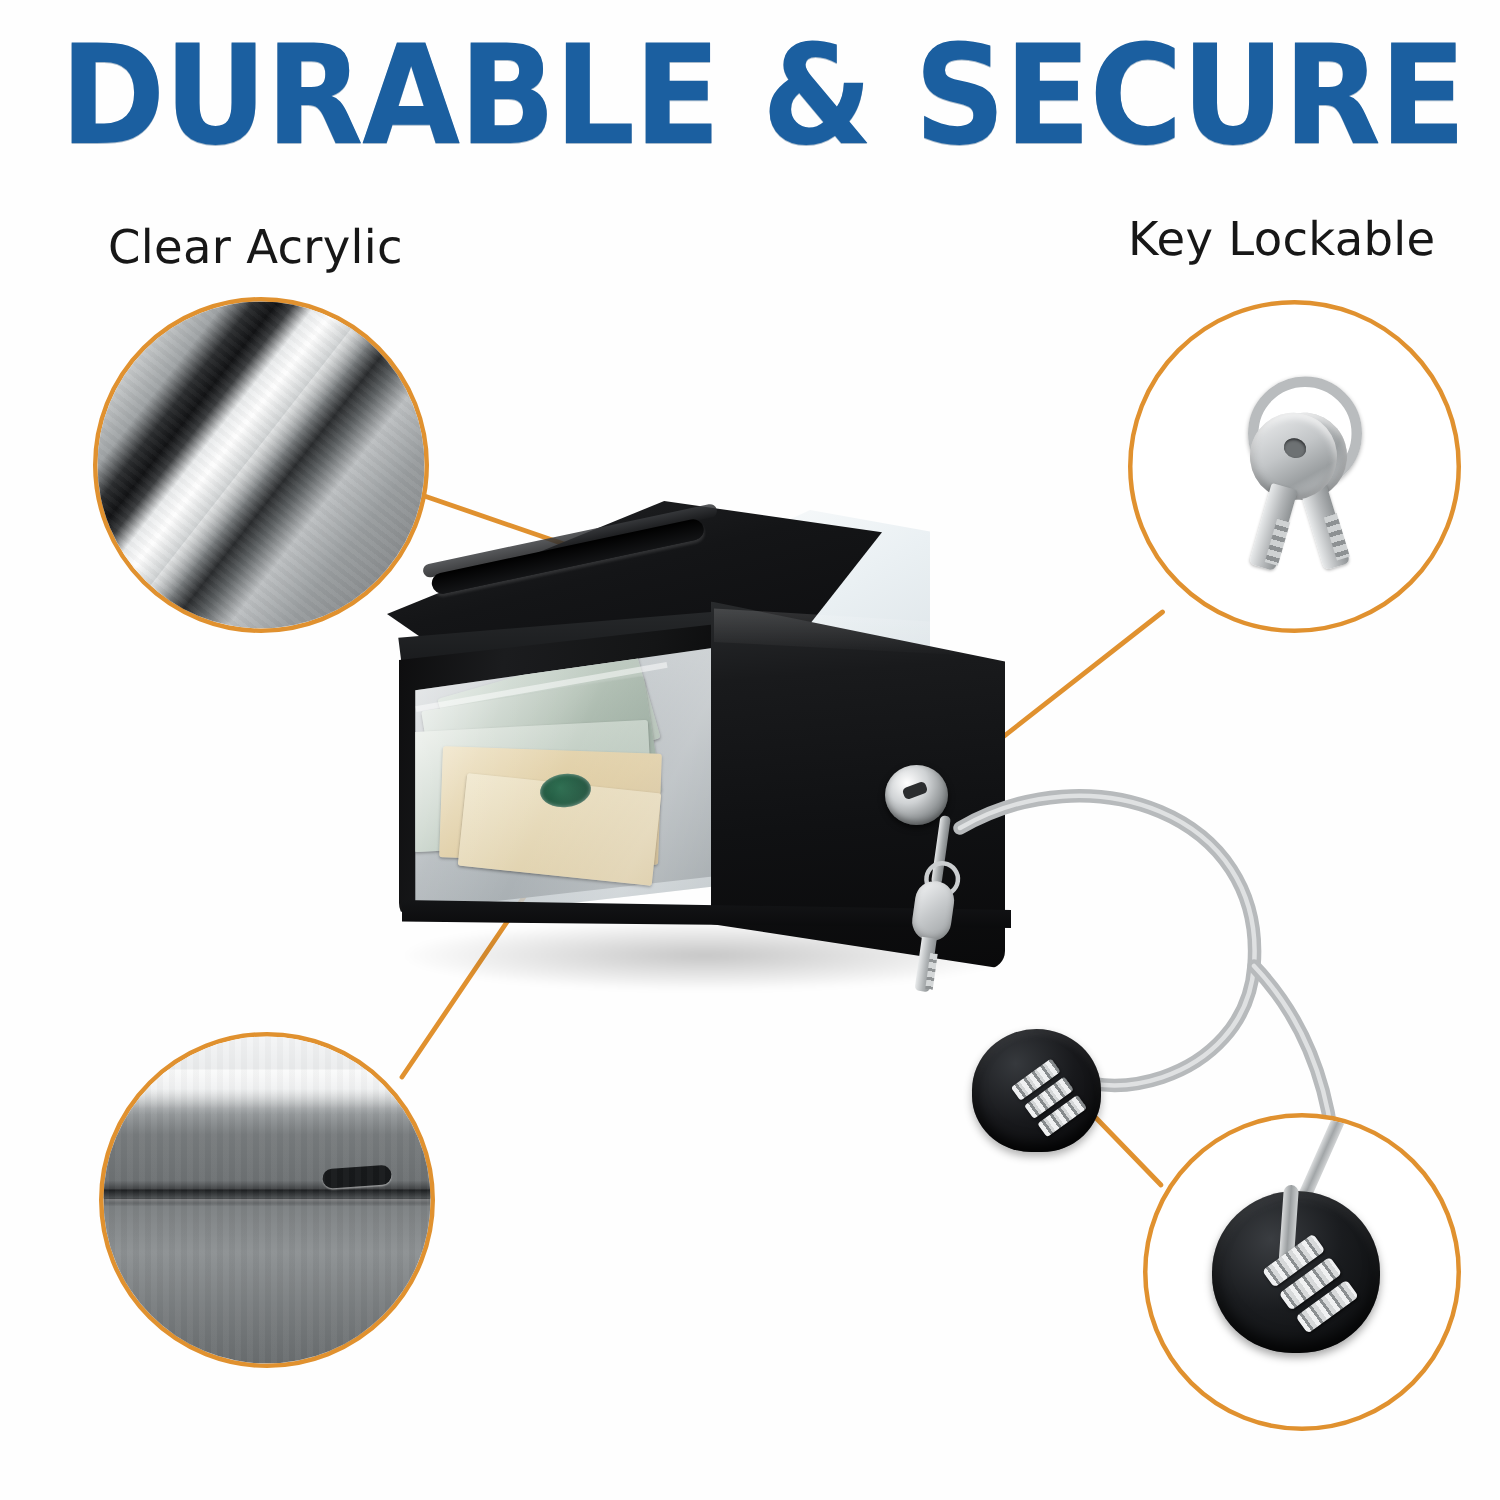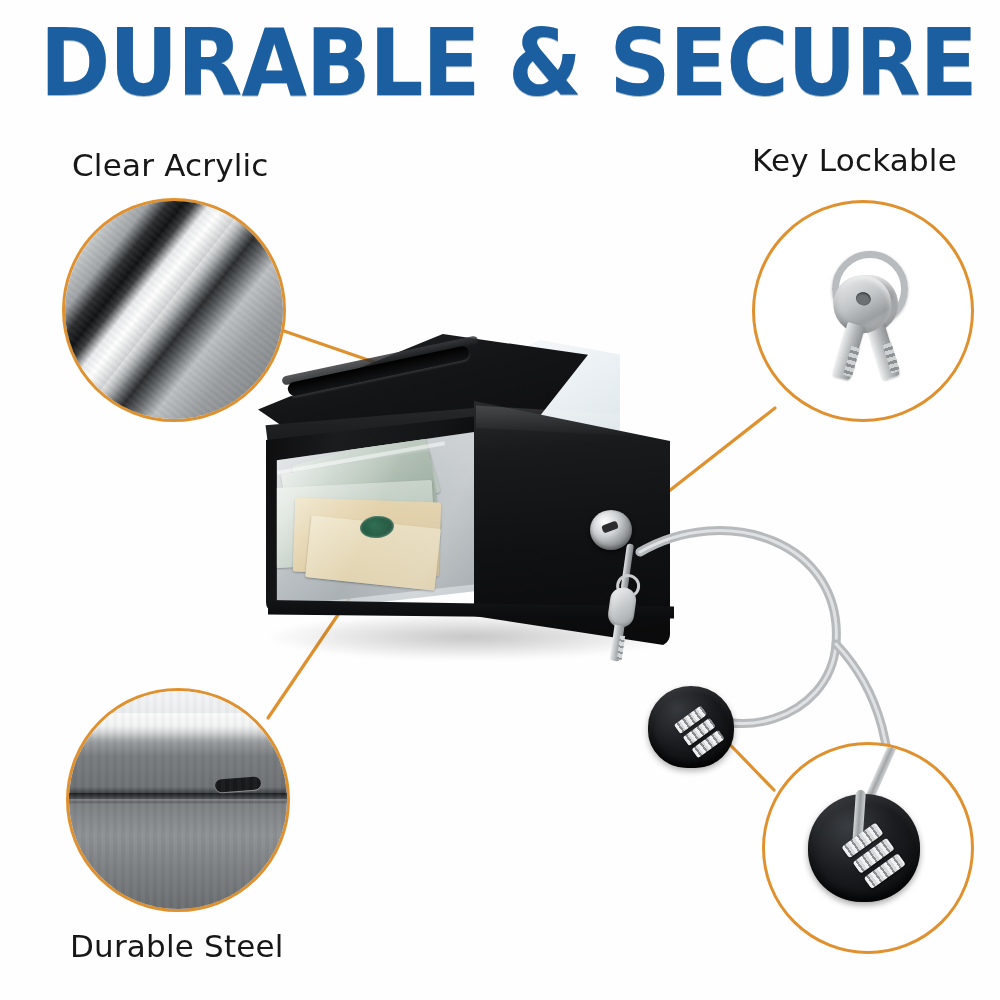--- a/index.html
+++ b/index.html
@@ -388,21 +388,20 @@
 
   <div class="callout" id="c-steel">
     <div class="callout-inner">
       <div class="st-bg"></div>
       <div class="st-hl"></div>
       <div class="st-seam"></div>
       <div class="st-slot"></div>
       <div class="st-tex"></div>
     </div>
   </div>
-  <div class="flabel" id="lbl-steel">Durable Steel</div>
 
   <div class="callout" id="c-lock">
     <div class="callout-inner">
       <div class="cl-cable2"></div>
       <div class="cl-body">
         <div class="cl-cable"></div>
         <div class="cl-dials">
           <div class="cl-dial"></div>
           <div class="cl-dial"></div>
           <div class="cl-dial"></div>

